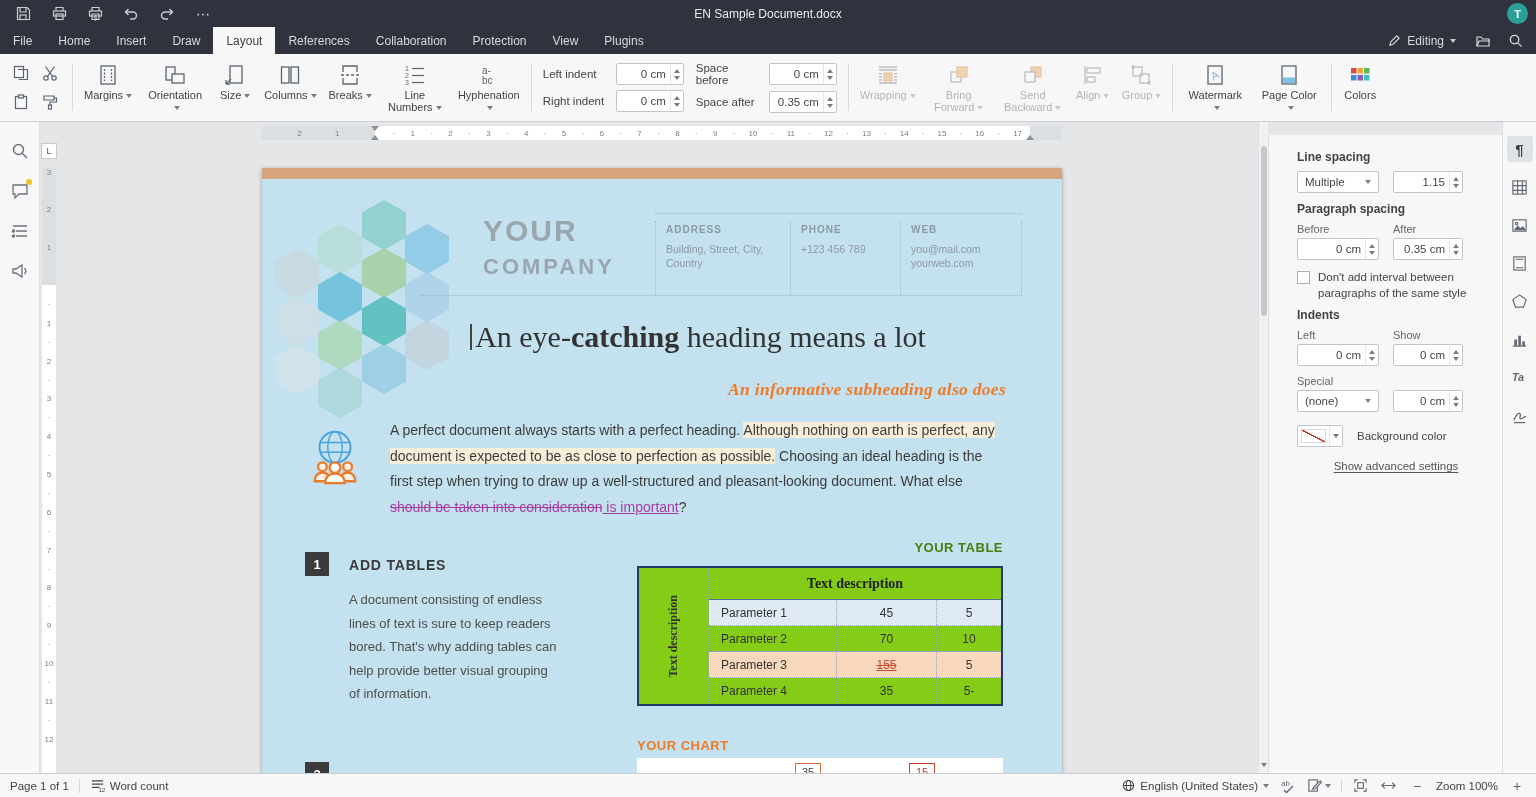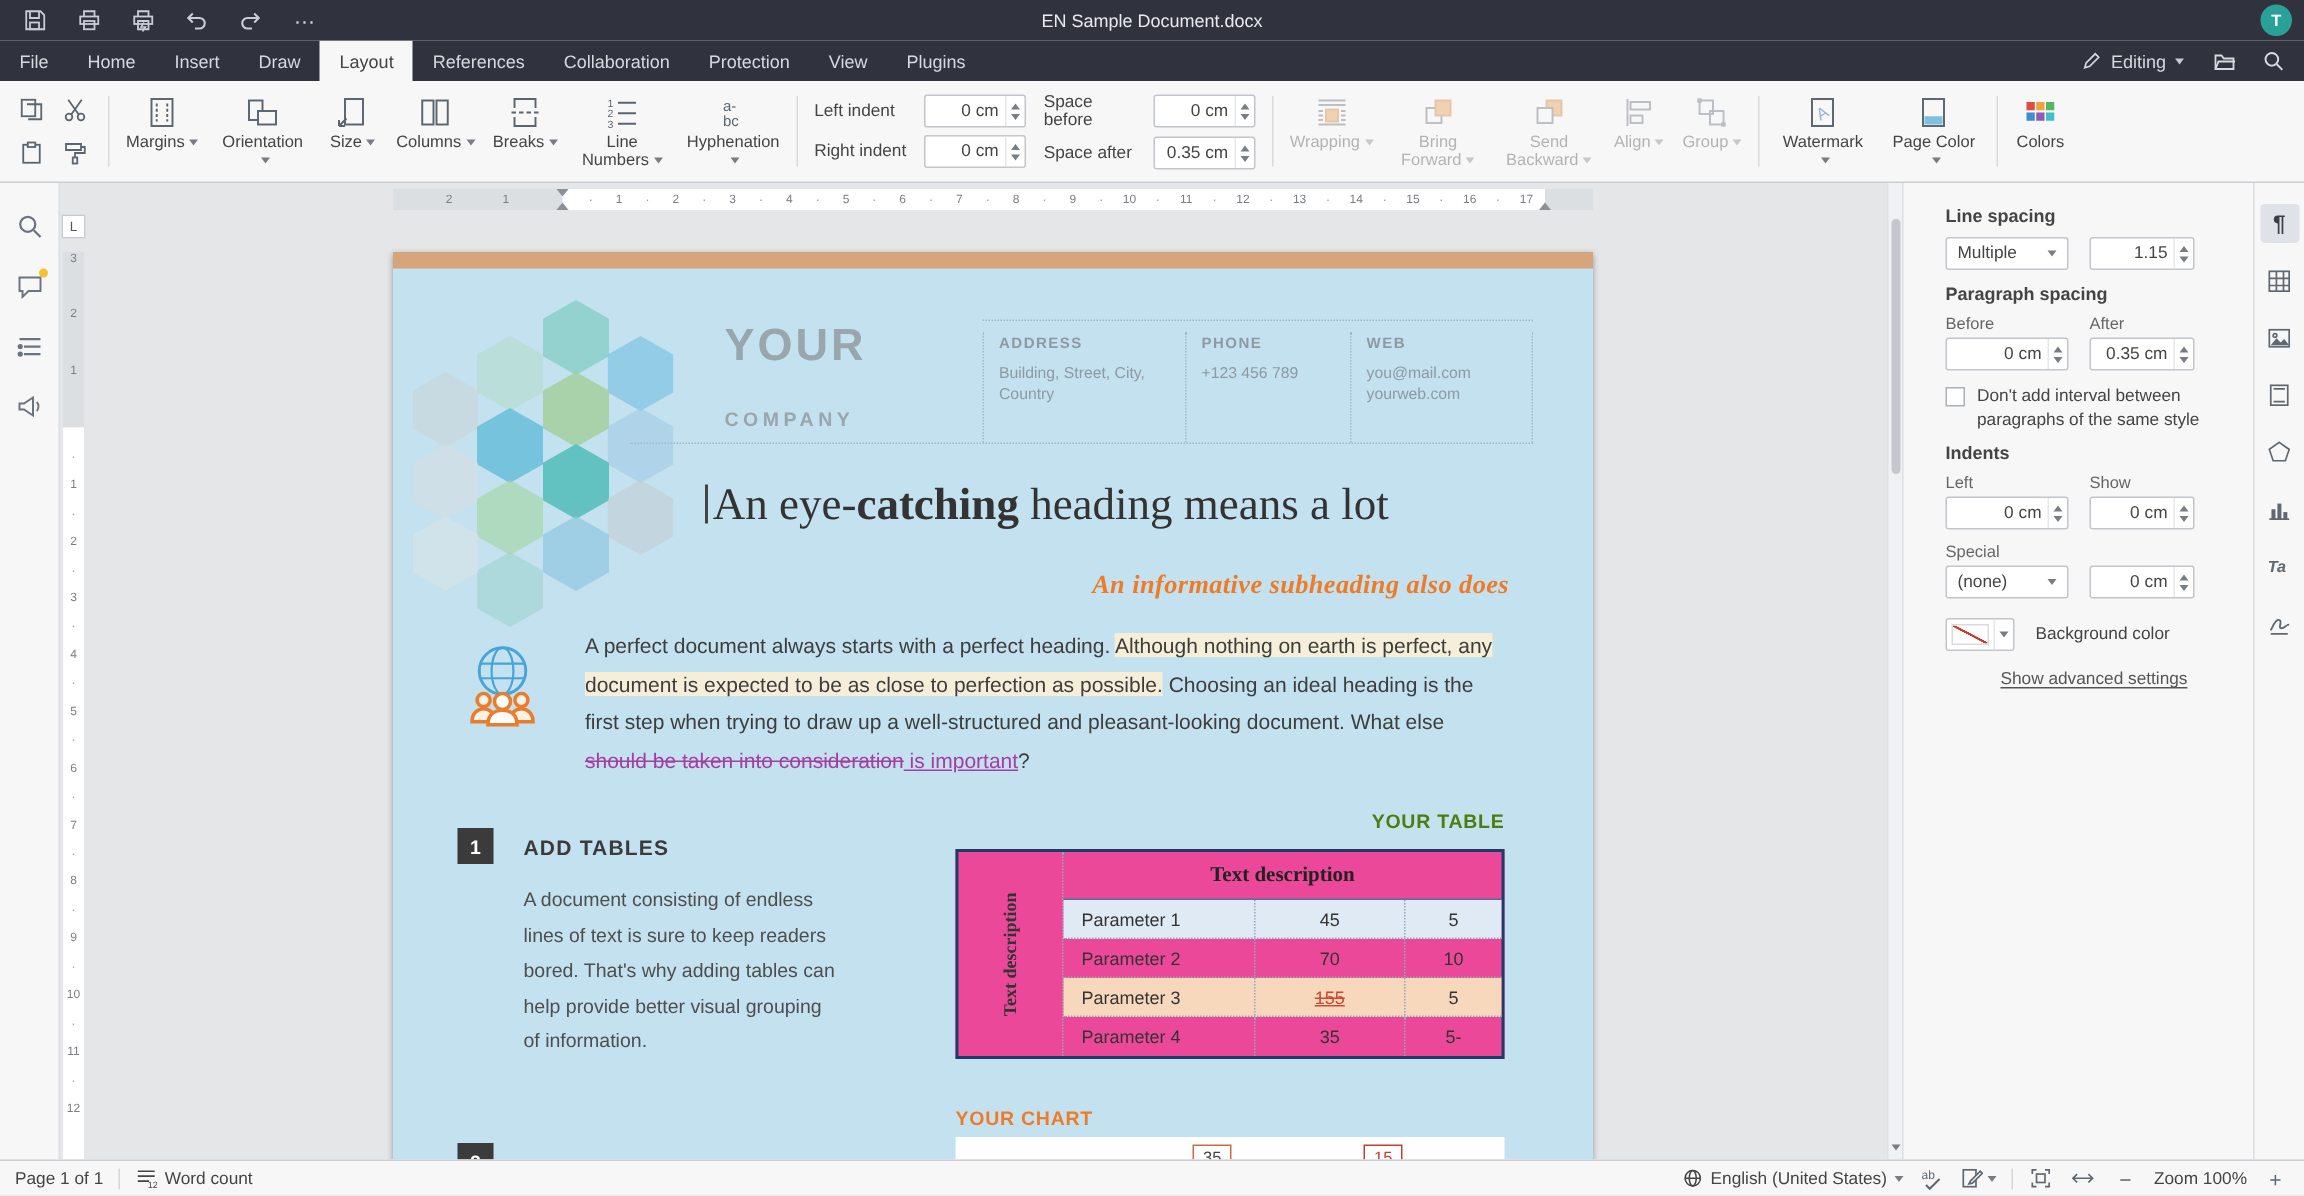--- a/index.html
+++ b/index.html
@@ -65,21 +65,21 @@
 .mk-fl{left:317px;top:2px;border-top:5px solid #8b9097}
 .mk-left{left:317px;bottom:2px;border-bottom:5px solid #8b9097}
 .mk-right{left:972px;bottom:2px;border-bottom:5px solid #8b9097}
 
 .page{position:absolute;left:222px;top:46px;width:800px;height:640px;background:#c3e1ee;box-shadow:0 1px 4px rgba(0,0,0,.35);overflow:hidden}
 .page-topbar{position:absolute;top:0;left:0;right:0;height:11px;background:#d6a57c}
 .hexes{position:absolute;left:0;top:8px;width:220px;height:260px}
 .hexes i{position:absolute;width:44px;height:50px;clip-path:polygon(50% 0,100% 25%,100% 75%,50% 100%,0 75%,0 25%)}
 .company{position:absolute;left:221px;top:46px;color:#9aa6ae}
 .company-your{font-size:30px;font-weight:700;letter-spacing:2px}
-.company-co{font-size:13px;font-weight:700;letter-spacing:3px;margin-top:24px}
+.company-co{font-size:22px;font-weight:700;letter-spacing:3px;margin-top:6px}
 .contact{position:absolute;left:393px;top:45px;width:367px;height:82px;display:flex;border-top:1px dotted #a3bac6;padding:7px 0 0}
 .ccol{padding:3px 10px 0;border-left:1px dotted #a3bac6}
 .ccol.last{border-right:1px dotted #a3bac6}
 .c0{width:135px}.c1{width:110px}.c2{width:122px}
 .chead{font-size:10px;font-weight:700;letter-spacing:1px;color:#8d9aa4;margin-bottom:7px}
 .cline{font-size:10.5px;color:#8d9aa4;line-height:14px}
 .underline2{position:absolute;left:158px;top:127px;width:602px;border-top:1px dotted #a3bac6}
 .doc-heading{position:absolute;left:128px;top:152px;width:616px;text-align:center;font-family:"Liberation Serif",serif;font-size:30px;font-weight:400;color:#333;white-space:nowrap}
 .doc-heading b{font-weight:700}
 .caret{display:inline-block;width:2px;height:26px;background:#444;margin-right:3px;vertical-align:-3px}
@@ -88,21 +88,21 @@
 .hl{background:#f6eed8}
 .tdel{color:#a43da4;text-decoration:line-through}
 .tins{color:#a43da4;text-decoration:underline}
 .globe{position:absolute;left:42px;top:258px}
 .secnum{position:absolute;width:24px;height:24px;background:#3b3b3b;color:#fff;font-size:13px;font-weight:700;display:flex;align-items:center;justify-content:center}
 .sec1-num{left:43px;top:384px}
 .sec2-num{left:43px;top:594px}
 .sec1-title{position:absolute;left:87px;top:389px;font-size:14px;font-weight:700;letter-spacing:.8px;color:#3b3b3b}
 .sec1-body{position:absolute;left:87px;top:420px;width:208px;font-size:13px;line-height:23.5px;color:#4e4e4e}
 .tcaption{position:absolute;left:375px;top:372px;width:366px;text-align:right;font-size:13px;font-weight:700;letter-spacing:.5px;color:#4d7c0f}
-.doc-table{position:absolute;left:375px;top:398px;width:366px;background:#ec4899;border:2px solid #223a66;display:flex}
+.doc-table{position:absolute;left:375px;top:398px;width:366px;background:#84cc16;border:2px solid #223a66;display:flex}
 .t-side{width:70px;border-right:1px dotted #93a5ba;display:flex;align-items:center;justify-content:center}
 .t-side span{writing-mode:vertical-rl;transform:rotate(180deg);font-family:"Liberation Serif",serif;font-weight:700;font-size:12px;color:#333}
 .t-main{flex:1}
 .t-header{height:32px;display:flex;align-items:center;justify-content:center;font-family:"Liberation Serif",serif;font-weight:700;font-size:14px;color:#222;border-bottom:1px solid #5a6f96}
 .t-row{display:flex;height:26px;border-bottom:1px dotted #93a5ba;font-size:12px;color:#333}
 .t-row.lastrow{border-bottom:0}
 .t-name{width:128px;display:flex;align-items:center;padding-left:12px;border-right:1px dotted #93a5ba}
 .t-v1{width:100px;display:flex;align-items:center;justify-content:center;border-right:1px dotted #93a5ba}
 .t-v2{flex:1;display:flex;align-items:center;justify-content:center}
 .tint-blue{background:#dfeaf4}
@@ -111,21 +111,21 @@
 .ccaption{position:absolute;left:375px;top:570px;width:366px;text-align:left;font-size:13px;font-weight:700;letter-spacing:.5px;color:#ee7b28}
 .chart-box{position:absolute;left:375px;top:590px;width:366px;height:50px;background:#fff}
 .cl{position:absolute;top:5px;height:18px;padding:0 6px;border:1px solid;display:flex;align-items:center;font-size:11px;background:#fff}
 .cl1{left:158px;border-color:#d06a3f;color:#444}
 .cl2{left:272px;border-color:#cc3b2b;color:#cc3b2b}
 
 .vscroll{position:absolute;left:1258px;top:122px;bottom:24px;width:10px;background:#f0f1f2;border-left:1px solid #e0e1e3;z-index:6}
 .vthumb{position:absolute;left:2px;top:24px;width:6px;height:170px;border-radius:3px;background:#c4c7cb}
 .vdown{position:absolute;left:0;right:0;bottom:2px;height:12px;display:flex;align-items:center;justify-content:center}
 
-.right-panel{position:absolute;left:1268px;top:122px;bottom:24px;width:234px;background:#f7f7f7;border-left:1px solid #dcdee1;padding:8px 0 0 28px;font-size:11.5px;color:#444;z-index:5}
+.right-panel{position:absolute;left:1268px;top:135px;bottom:24px;width:234px;background:#f7f7f7;border-left:1px solid #dcdee1;padding:8px 0 0 28px;font-size:11.5px;color:#444;z-index:5}
 .plabel{font-weight:700;font-size:12px;margin:7px 0 7px}
 .prow{display:flex;gap:14px;margin-bottom:9px;align-items:center}
 .sublabel{color:#666;font-size:11px;display:block}
 .lblw82{width:82px}.lblw70{width:70px}
 .lrow{display:flex;gap:14px;margin-bottom:3px}
 .pcheck{display:flex;gap:8px;margin:9px 0 6px;cursor:pointer;width:198px}
 .cb{width:13px;height:13px;background:#fff;border:1px solid #aab0b6;flex:none;margin-top:2px}
 .cbtext{font-size:11.5px;line-height:16px;color:#444}
 .swatch{width:46px;height:22px;background:#fff;border:1px solid #c2c6cb;border-radius:2px;display:flex;cursor:pointer}
 .noline{flex:1;margin:3px;border:1px solid #d9dbde;background:linear-gradient(to top right,transparent 46%,#d03a2a 47%,#d03a2a 53%,transparent 54%)}

